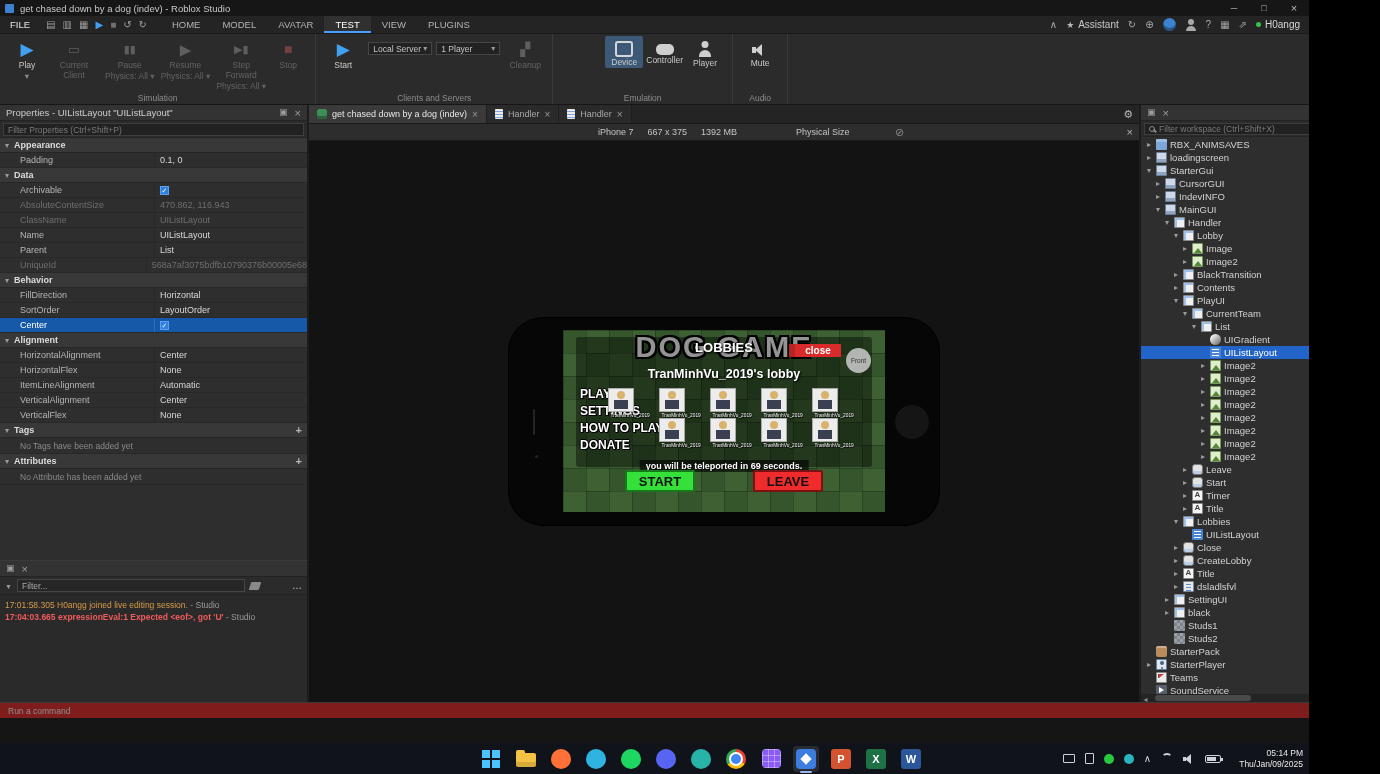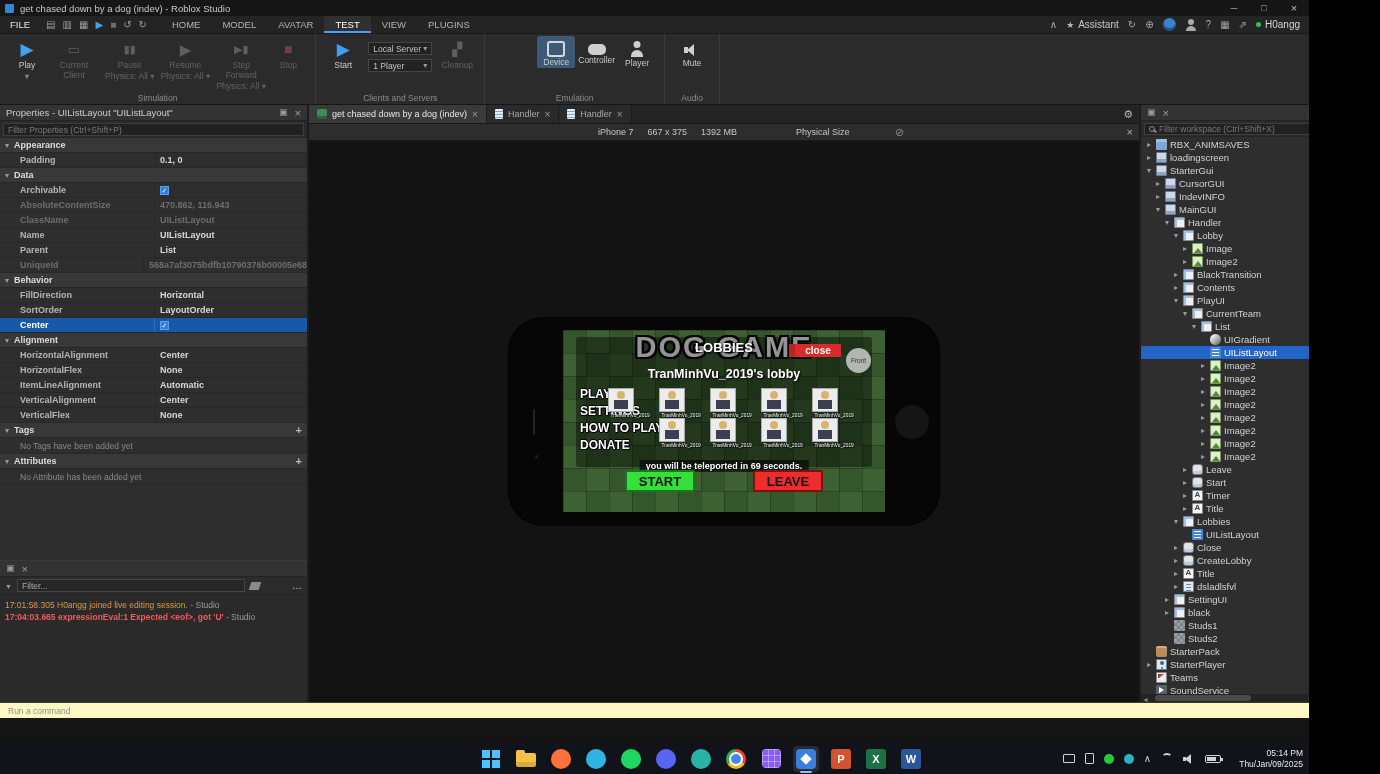--- a/index.html
+++ b/index.html
@@ -55,40 +55,40 @@
 .ric-broom{color:#5e5e5e;font-size:13px;}
 .ric-monitor{color:#5e5e5e;font-size:13px;}
 .ric-device{width:11px;height:16px;border:2px solid #d6d6d6;border-radius:3px;margin-top:3px;}
 .ric-controller{width:17px;height:11px;background:#cfcfcf;border-radius:5px;margin-top:6px;}
 .ric-player{position:relative;width:14px;height:18px;margin-top:2px;}
 .ric-player::before{content:"";position:absolute;top:1px;left:50%;transform:translateX(-50%);width:7px;height:7px;border-radius:50%;background:#cfcfcf;}
 .ric-player::after{content:"";position:absolute;bottom:1px;left:50%;transform:translateX(-50%);width:12px;height:7px;border-radius:6px 6px 0 0;background:#cfcfcf;}
 .ric-speaker{position:relative;width:16px;height:16px;margin-top:4px;}
 .ric-speaker::before{content:"";position:absolute;left:1px;top:5px;width:4px;height:6px;background:#cfcfcf;}
 .ric-speaker::after{content:"";position:absolute;left:4px;top:2px;width:0;height:0;border-top:6px solid transparent;border-bottom:6px solid transparent;border-right:7px solid #cfcfcf;}
-.rstack{display:flex;flex-direction:column;gap:4px;margin:6px 6px 0;}
+.rstack{display:flex;flex-direction:row;gap:4px;margin:6px 6px 0;}
 .rselect{width:64px;height:13px;background:#222;border:1px solid #454545;color:#c5c5c5;font-size:8.5px;display:flex;align-items:center;justify-content:space-between;padding:0 4px;}
 .caret{color:#9a9a9a;font-size:8px;}
 
 
 .panel-header{height:16px;background:#333;display:flex;align-items:center;font-size:9.5px;color:#ccc;padding:0 6px;border-bottom:1px solid #232323;}
 .ph-title{flex:1;}
 .ph-title.center{text-align:center;}
 .ph-icons{display:flex;gap:7px;color:#9f9f9f;font-size:9px;}
 .g-float::before{content:"▣";} .g-x::before{content:"×";font-size:11px;}
 
 
 .props{position:absolute;left:0;top:105px;width:308px;height:455px;background:#2e2e2e;border-right:1px solid #1b1b1b;overflow:hidden;}
 .prop-filter{height:17px;padding:2px 3px;background:#2b2b2b;border-bottom:1px solid #242424;}
 .prop-filter input{width:100%;height:13px;background:#212121;border:1px solid #3e3e3e;color:#bbb;font-size:8.5px;padding:0 4px;outline:none;}
 .prop-filter input::placeholder{color:#7a7a7a;}
 .prop-section{height:15px;background:#383838;display:flex;align-items:center;padding:0 5px;gap:5px;color:#dcdcdc;font-size:9px;border-bottom:1px solid #262626;font-weight:bold;}
 .sec-caret{color:#9a9a9a;font-size:8px;}
 .sec-add{margin-left:auto;color:#b5b5b5;font-size:11px;}
-.prop-row{height:15px;display:flex;border-bottom:1px solid #282828;font-size:9px;background:#2e2e2e;font-weight:bold;}
+.prop-row{height:15px;display:flex;border-bottom:1px solid #282828;font-size:9px;background:#2e2e2e;}
 .prop-key{width:155px;padding-left:20px;display:flex;align-items:center;color:#b5b5b5;border-right:1px solid #282828;}
 .prop-val{flex:1;padding-left:5px;display:flex;align-items:center;color:#d8d8d8;}
 .prop-row.readonly .prop-key,.prop-row.readonly .prop-val{color:#6e6e6e;}
 .prop-row.selected{background:#1659a8;}
 .prop-row.selected .prop-key{color:#fff;border-right-color:#2a6ec0;}
 .checkbox{width:9px;height:9px;background:#2f7fe0;border:1px solid #5aa0ee;display:flex;align-items:center;justify-content:center;color:#fff;font-size:7px;line-height:1;}
 .prop-empty{height:16px;display:flex;align-items:center;padding-left:20px;color:#8a8a8a;font-size:8.5px;border-bottom:1px solid #282828;}
 
 
 .output{position:absolute;left:0;top:560px;width:308px;height:142px;background:#2a2a2a;border-right:1px solid #1b1b1b;border-top:1px solid #3a3a3a;}
@@ -191,21 +191,21 @@
 .v-scroll{position:absolute;right:0;top:33px;bottom:8px;width:9px;background:#242424;}
 .v-thumb{position:absolute;left:1px;right:1px;top:112px;height:212px;background:#4a4a4a;border-radius:3px;}
 .h-scroll{position:absolute;left:0;right:9px;bottom:0;height:8px;background:#242424;display:flex;align-items:center;}
 .h-thumb{position:absolute;left:14px;top:1px;bottom:1px;width:96px;background:#4a4a4a;border-radius:3px;}
 .g-left::before{content:"◂";color:#8a8a8a;font-size:8px;}
 .g-right::before{content:"▸";color:#8a8a8a;font-size:8px;}
 .h-arrow{width:9px;text-align:center;}
 .h-arrow.right{margin-left:auto;}
 
 
-.statusbar{position:absolute;left:0;top:702px;width:100%;height:16px;background:#fef9c3;border-top:1px solid #3a3a3a;display:flex;align-items:center;padding-left:8px;font-size:8.5px;color:#8f8f8f;}
+.statusbar{position:absolute;left:0;top:702px;width:100%;height:16px;background:#7f1d1d;border-top:1px solid #3a3a3a;display:flex;align-items:center;padding-left:8px;font-size:8.5px;color:#8f8f8f;}
 .filler{position:absolute;left:0;top:718px;width:100%;height:25px;background:#151515;}
 
 
 .taskbar{position:absolute;left:0;top:743px;width:100%;height:31px;background:#10141a;}
 .tb-apps{position:absolute;left:478px;top:0;height:100%;display:flex;align-items:center;gap:9px;}
 .tb-app{position:relative;width:26px;height:26px;display:flex;align-items:center;justify-content:center;border-radius:4px;}
 .tb-app.active{background:rgba(255,255,255,.1);}
 .tb-app.active::after{content:"";position:absolute;bottom:-1px;left:50%;transform:translateX(-50%);width:12px;height:2px;border-radius:1px;background:#9ab8e8;}
 .tb-circle{width:20px;height:20px;border-radius:50%;background:var(--c);}
 .tb-windows{width:18px;height:18px;background-image:linear-gradient(var(--c),var(--c)),linear-gradient(var(--c),var(--c)),linear-gradient(var(--c),var(--c)),linear-gradient(var(--c),var(--c));background-size:8px 8px;background-position:0 0,10px 0,0 10px,10px 10px;background-repeat:no-repeat;}

